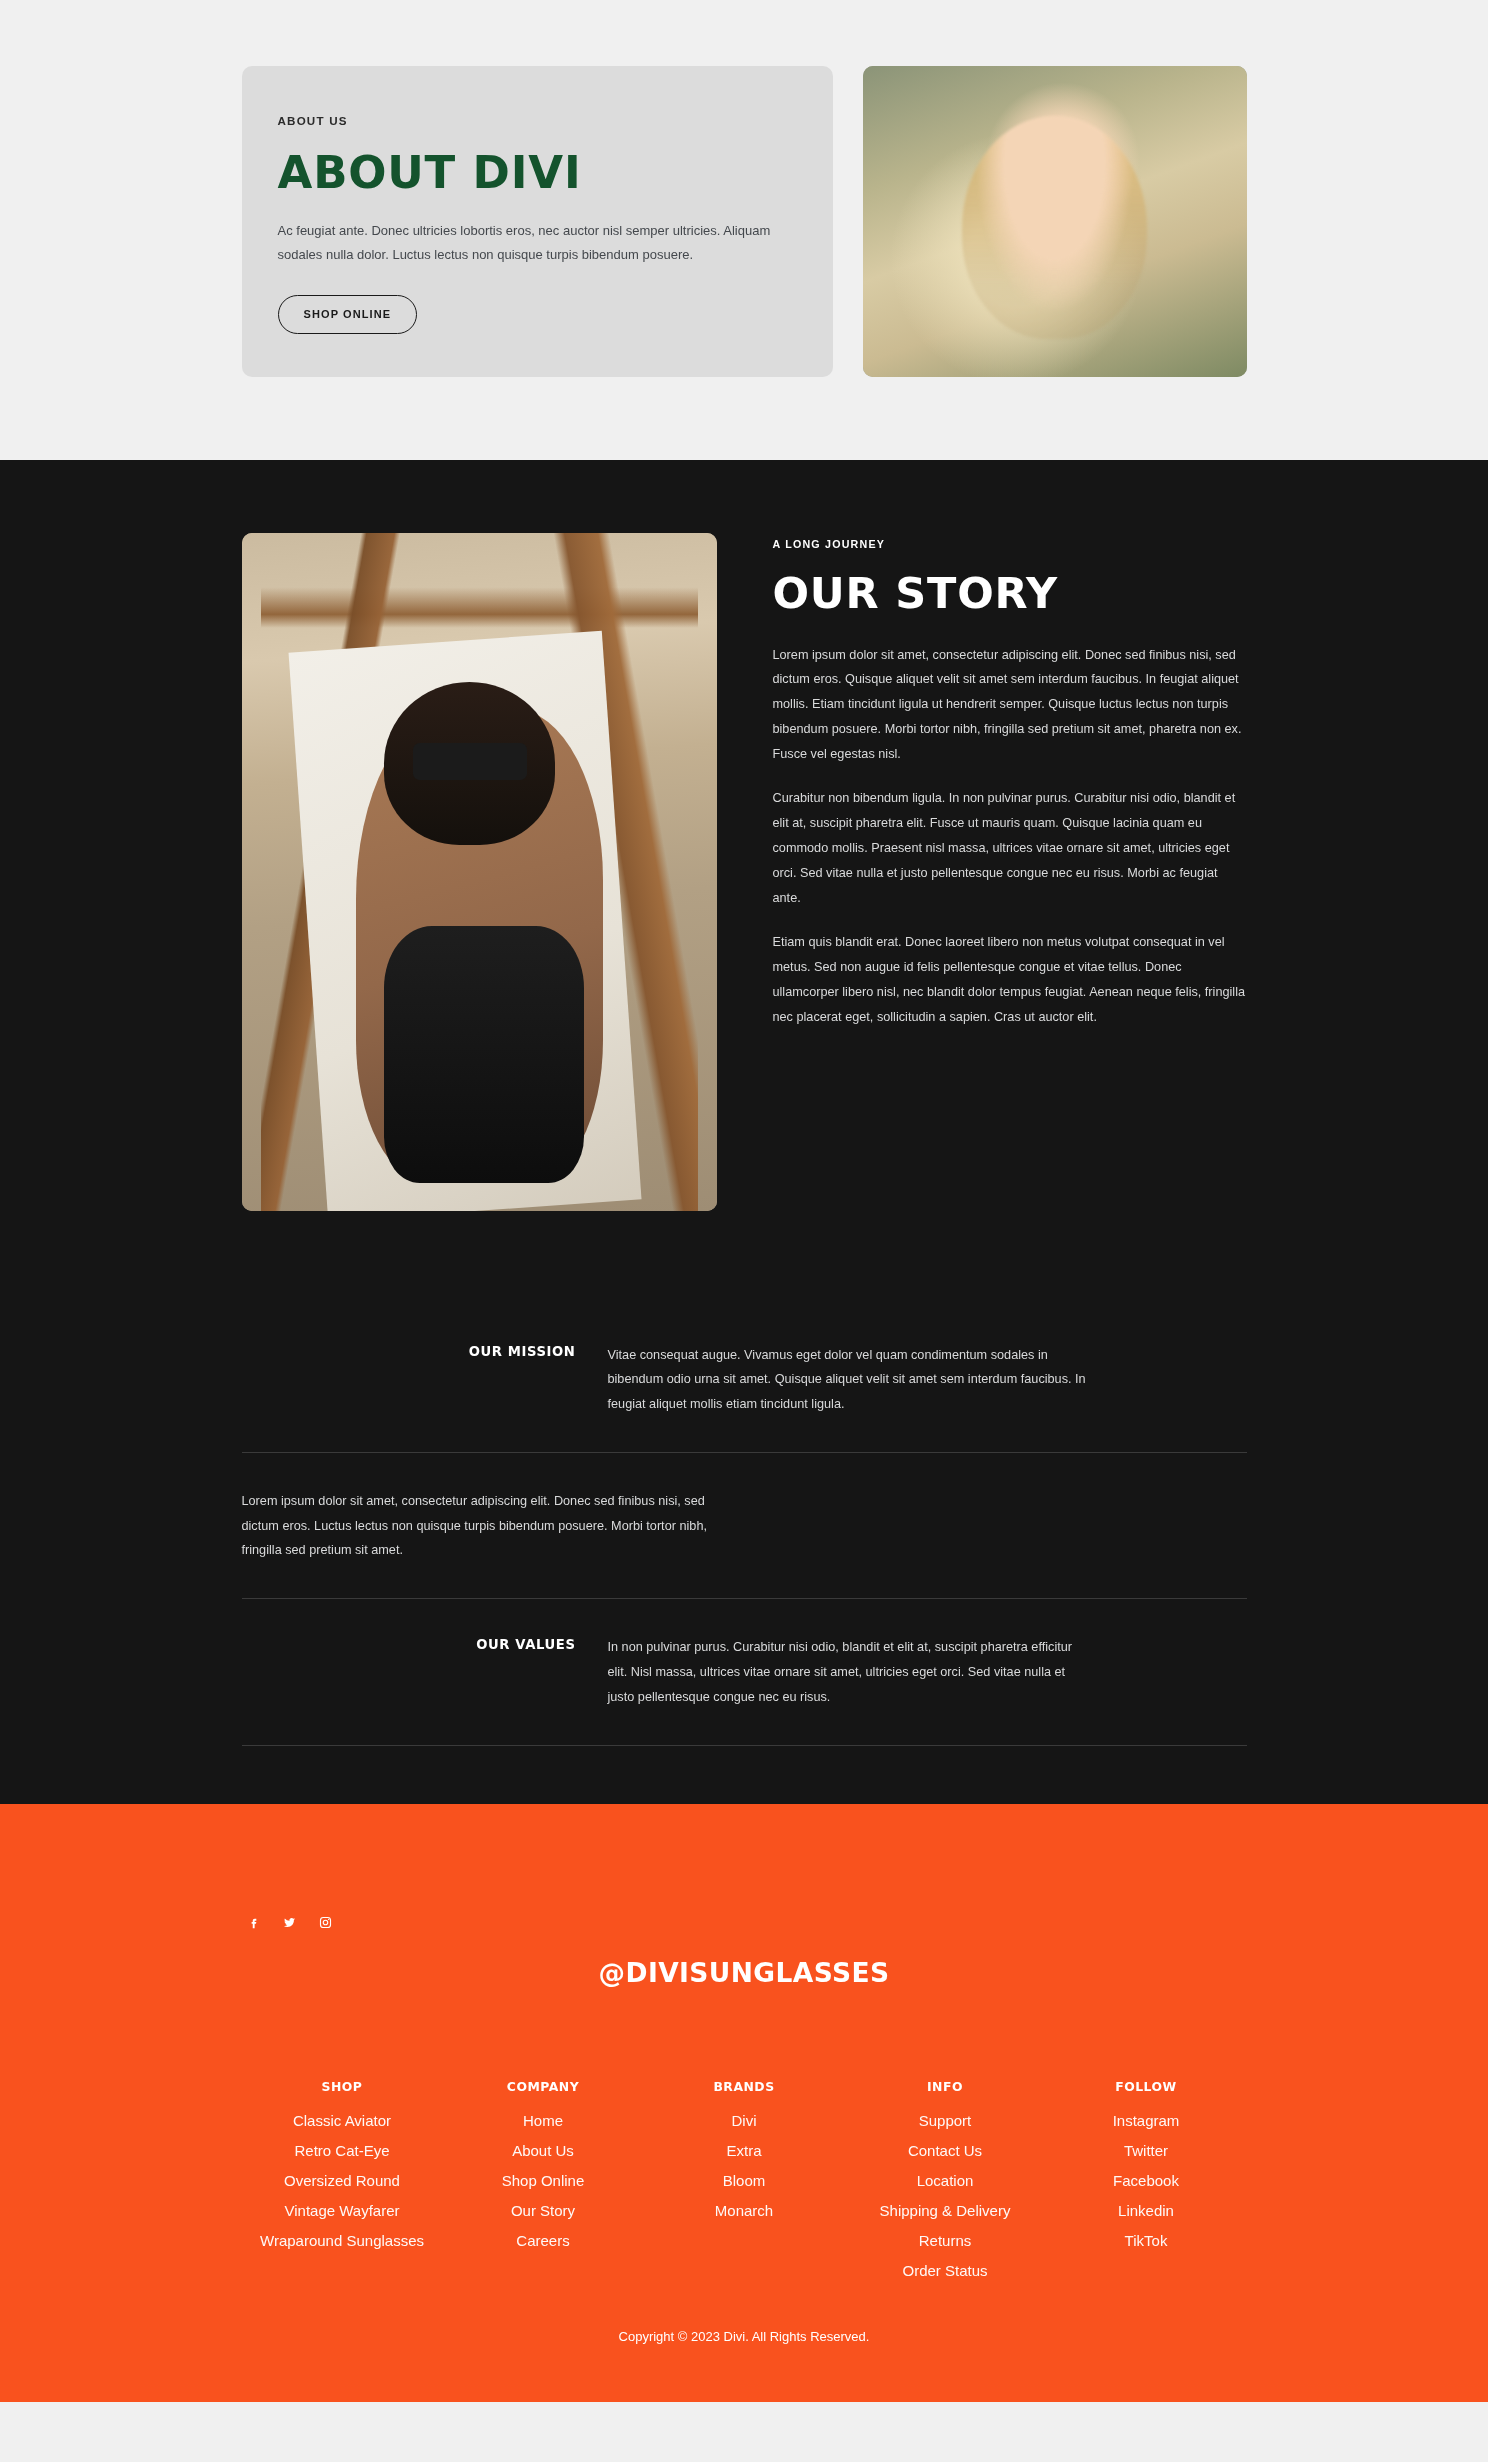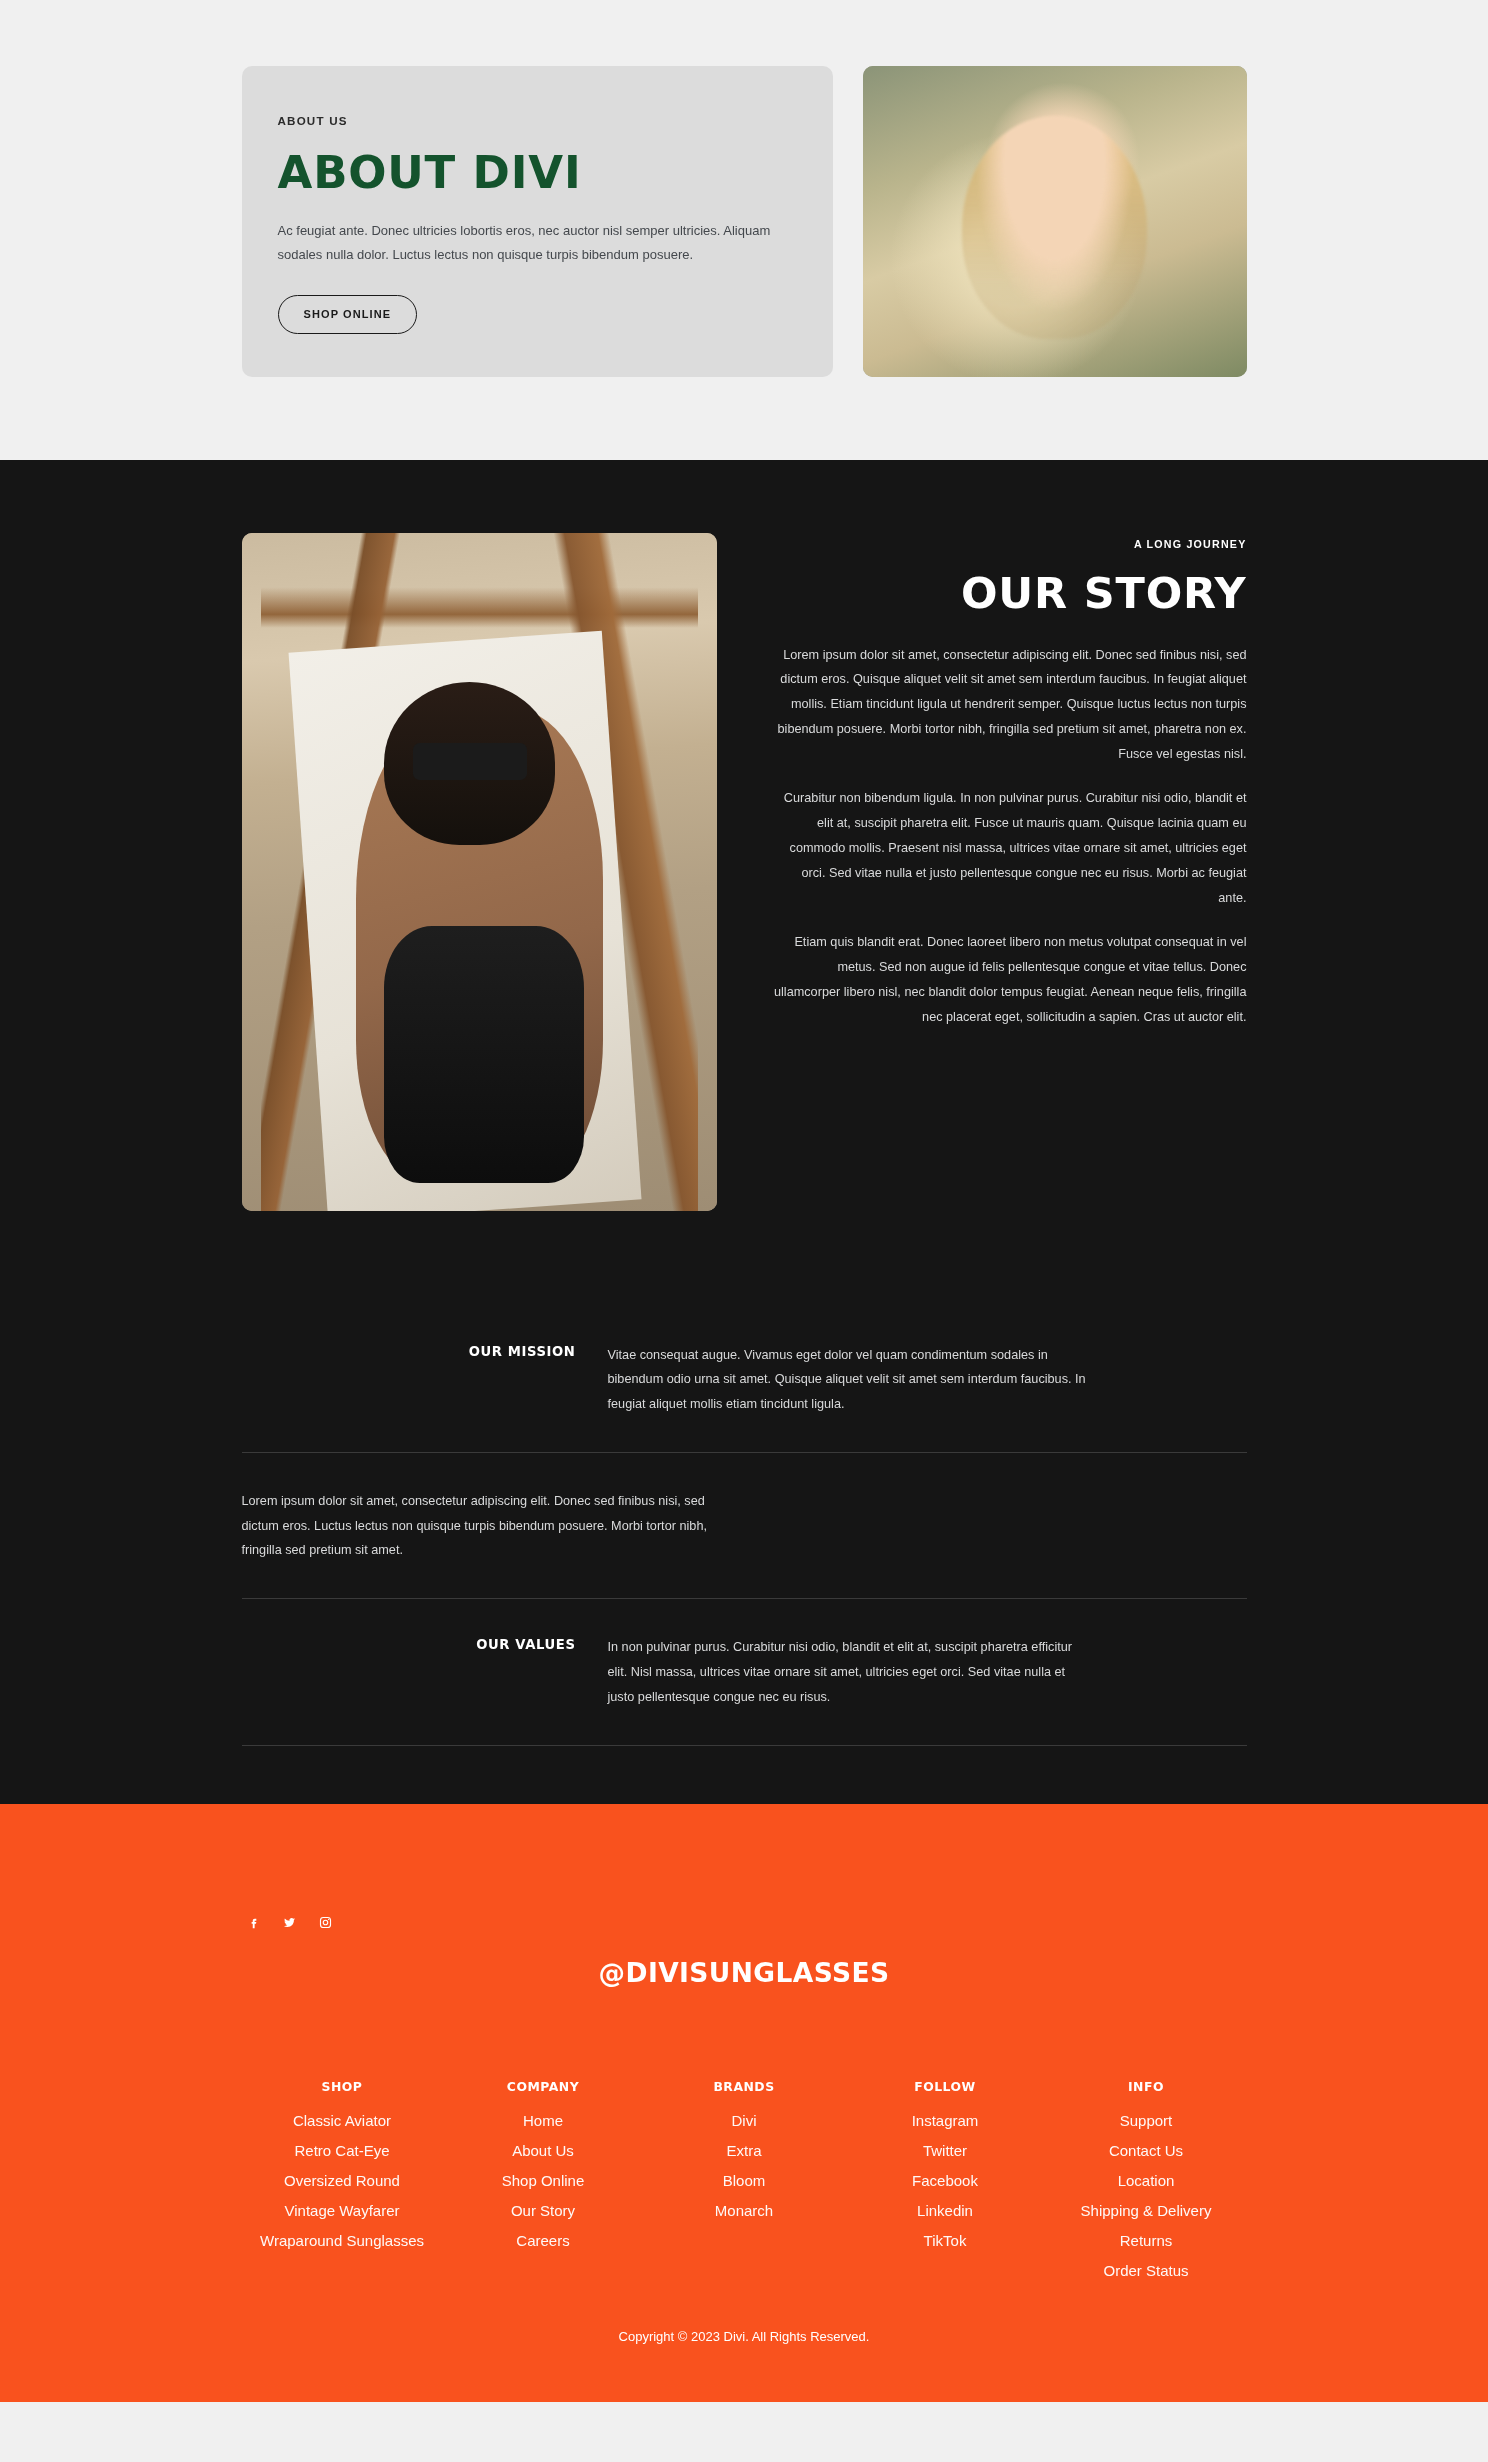--- a/index.html
+++ b/index.html
@@ -140,21 +140,21 @@
   }
   .photo2 .hair {
     position:absolute; left:30%; top:22%; width:36%; height:24%;
     border-radius: 50% 50% 44% 44%;
     background: linear-gradient(180deg,#2a1d16,#14100c);
   }
   .photo2 .shades {
     position:absolute; left:36%; top:31%; width:24%; height:5.5%;
     background:#1b1b1b; border-radius:6.6px;
   }
-  .story-text { padding-top: 5px; text-align: right; }
+  .story-text { padding-top: 5px; }
   .story-eyebrow {
     font-size: 10.7px; font-weight: bold; letter-spacing: 1.2px;
     color: #ffffff; text-transform: uppercase; margin-bottom: 18px;
   }
   .story-title {
     font-family: "DejaVu Sans", sans-serif;
     font-size: 43px; font-weight: bold; letter-spacing: 0.8px;
     color: #ffffff; margin-bottom: 25px;
   }
   .story-p {
@@ -308,34 +308,34 @@
         <a href="#">Careers</a>
       </div>
       <div class="col">
         <h4>BRANDS</h4>
         <a href="#">Divi</a>
         <a href="#">Extra</a>
         <a href="#">Bloom</a>
         <a href="#">Monarch</a>
       </div>
       <div class="col">
-        <h4>FOLLOW</h4>
-        <a href="#">Instagram</a>
-        <a href="#">Twitter</a>
-        <a href="#">Facebook</a>
-        <a href="#">Linkedin</a>
-        <a href="#">TikTok</a>
-      </div>
-      <div class="col">
         <h4>INFO</h4>
         <a href="#">Support</a>
         <a href="#">Contact Us</a>
         <a href="#">Location</a>
         <a href="#">Shipping &amp; Delivery</a>
         <a href="#">Returns</a>
         <a href="#">Order Status</a>
       </div>
+      <div class="col">
+        <h4>FOLLOW</h4>
+        <a href="#">Instagram</a>
+        <a href="#">Twitter</a>
+        <a href="#">Facebook</a>
+        <a href="#">Linkedin</a>
+        <a href="#">TikTok</a>
+      </div>
     </div>
 
     <div class="copyright">Copyright © 2023 Divi. All Rights Reserved.</div>
   </div>
 </footer>
 
 
 </body></html>

